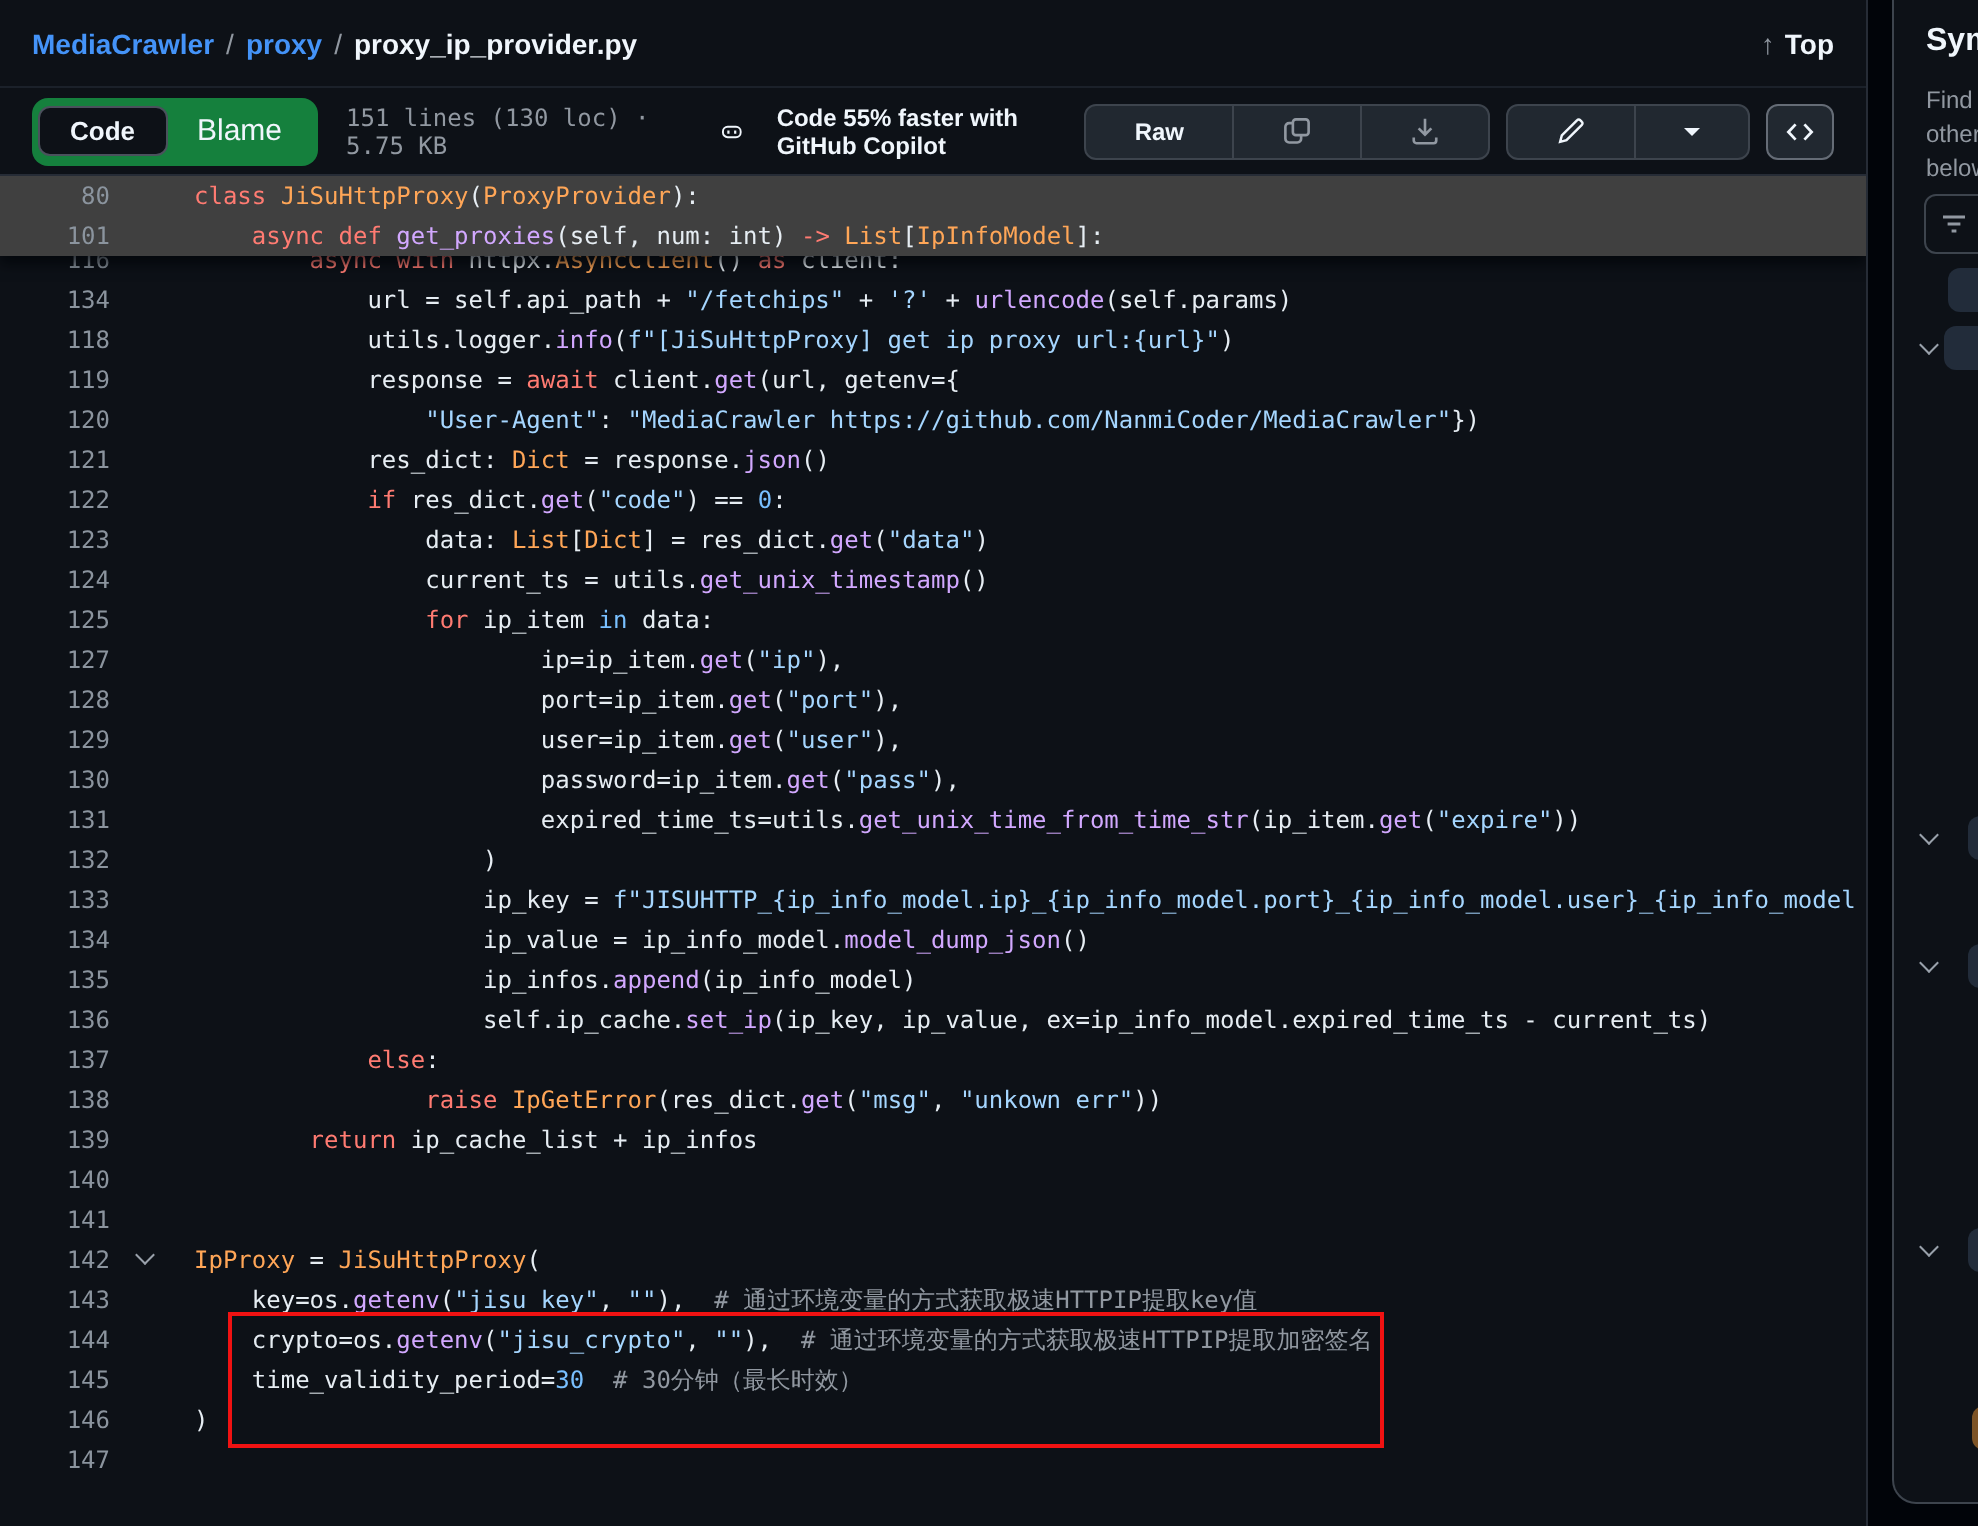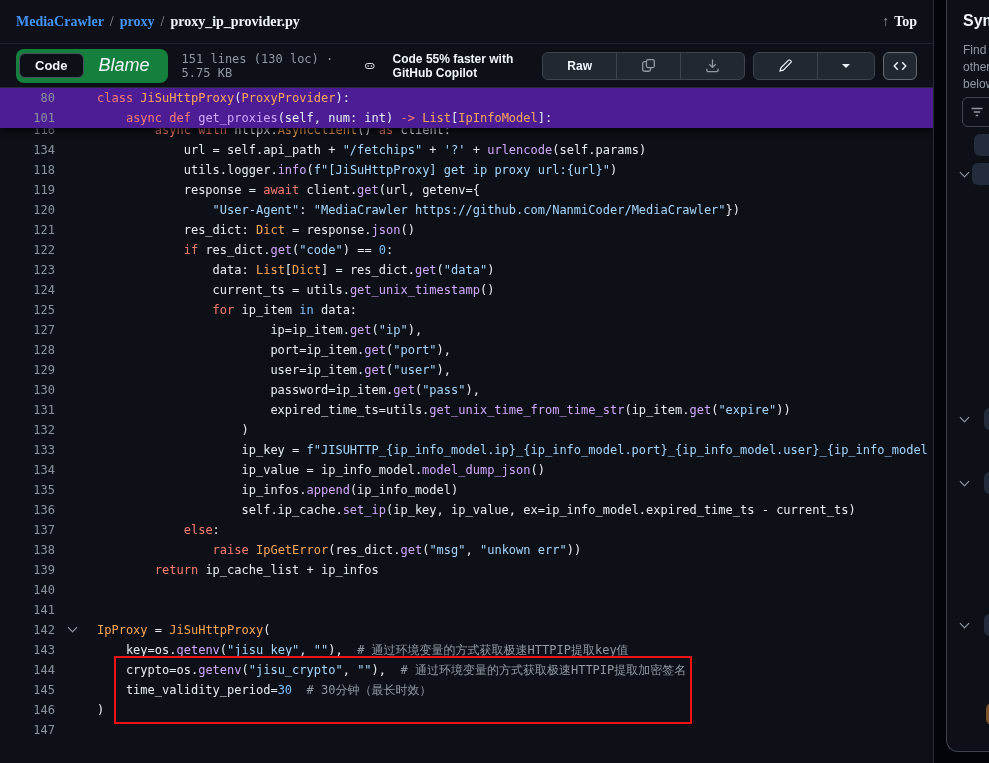--- a/index.html
+++ b/index.html
@@ -6,55 +6,55 @@
   html,body { background:#010409; }
   .screen {
     position:relative; width:989px; height:763px; overflow:hidden;
     background:#010409; font-family:"Liberation Sans", sans-serif;
     color:#e6edf3;
   }
   .main-col { position:absolute; left:0; top:0; width:934px; height:763px; background:#0d1117; border-right:1px solid #262c36; }
 
   
   .breadcrumb-bar { position:absolute; top:0; left:0; width:100%; height:44px;
-    display:flex; align-items:center; padding:0 16px; border-bottom:1px solid #1b212a;font-family:Liberation Serif, serif; }
+    display:flex; align-items:center; padding:0 16px; border-bottom:1px solid #1b212a; }
   .crumb-link { color:var(--link); font-size:14px; font-weight:600; text-decoration:none; cursor:pointer; }
   .crumb-sep { color:#9198a1; font-size:14px; margin:0 6px; }
   .crumb-file { color:#f0f6fc; font-size:14px; font-weight:700; }
   .top-link { margin-left:auto; display:flex; align-items:center; gap:5px; cursor:pointer; }
   .top-arrow { color:#9198a1; font-size:14px; }
   .top-label { color:#f0f6fc; font-size:14px; font-weight:600; }
 
   
   .toolbar { position:absolute; top:44px; left:0; width:100%; height:44px;
     display:flex; align-items:center; padding:0 16px; border-bottom:1px solid #262c36; }
   .seg-track { display:flex; align-items:center; background:#15803d; border-radius:8px; padding:3px; height:34px; }
   .seg-code { background:#0d1117; border:1px solid #4a515c; border-radius:6px; padding:4px 15px; font-size:13px; font-weight:700; color:#f0f6fc; cursor:pointer; }
-  .seg-blame { padding:4px 15px; font-size:18px; color:#f0f6fc; cursor:pointer;font-style:italic; }
+  .seg-blame { padding:4px 15px; font-size:15px; color:#f0f6fc; cursor:pointer; }
   .file-meta { font-family:"DejaVu Sans Mono", monospace; font-size:12px; color:#9198a1; margin-left:14px; }
   .copilot { display:flex; align-items:center; gap:17px; margin-left:28px; color:#f0f6fc; font-size:12px; font-weight:700; cursor:pointer; }
   .copilot svg { display:block; }
   .tb-right { margin-left:auto; display:flex; align-items:center; gap:8px; }
   .btn-group { display:flex; border:1px solid #3d444d; border-radius:6px; background:#212830; height:28px; overflow:hidden; }
   .btn-cell { display:flex; align-items:center; justify-content:center; padding:0 24px; font-size:12px; font-weight:600; color:#f0f6fc; cursor:pointer; border-left:1px solid #3d444d; }
   .btn-cell:first-child { border-left:none; }
   .caret-down { width:0; height:0; border-left:4px solid transparent; border-right:4px solid transparent; border-top:4px solid #f0f6fc; }
   .symbols-btn { width:34px; height:28px; border:1px solid #656c76; border-radius:6px; background:#212830; display:flex; align-items:center; justify-content:center; cursor:pointer; }
 
   
   .code-area { position:absolute; top:88px; left:0; width:100%; height:675px; overflow:hidden;
     font-family:"DejaVu Sans Mono", monospace; font-size:12px; }
   .code-lines { position:absolute; top:32px; left:0; right:0; z-index:1; }
   .code-row { display:flex; height:20px; line-height:20px; }
   .ln { flex:none; width:55px; text-align:right; color:#8b949e; cursor:pointer; }
   .chev-slot { flex:none; width:42px; position:relative; }
   .chev { display:inline-block; width:7px; height:7px; border-right:1.6px solid #99a1ab; border-bottom:1.6px solid #99a1ab; transform:rotate(45deg); }
   .gutter-chev { position:absolute; left:14px; top:4px; cursor:pointer; }
   .code-text { flex:none; white-space:pre; color:#e6edf3; }
-  .sticky-block { position:absolute; top:0; left:0; right:0; height:40px; background:#4c1d95; z-index:3;
+  .sticky-block { position:absolute; top:0; left:0; right:0; height:40px; background:#404040; z-index:3;
     box-shadow:0 4px 6px rgba(1,4,9,0.7); }
   .tok-k { color:var(--c-k); } .tok-s { color:var(--c-s); } .tok-fn { color:var(--c-fn); }
   .tok-ty { color:var(--c-ty); } .tok-num { color:var(--c-num); } .tok-c { color:var(--c-c); }
   .annotation-box { position:absolute; left:114px; top:568px; width:578px; height:68px;
     border:2px solid var(--ann); z-index:4; pointer-events:none; }
 
   
   .symbols-panel { position:absolute; left:946px; top:0; width:43px; height:752px; background:#0d1117;
     border-left:1px solid #3d444d; border-bottom:1px solid #3d444d; border-bottom-left-radius:12px; overflow:hidden; }
   .sym-heading { position:absolute; left:16px; top:12px; font-size:16px; font-weight:700; color:#f0f6fc; white-space:nowrap; }

